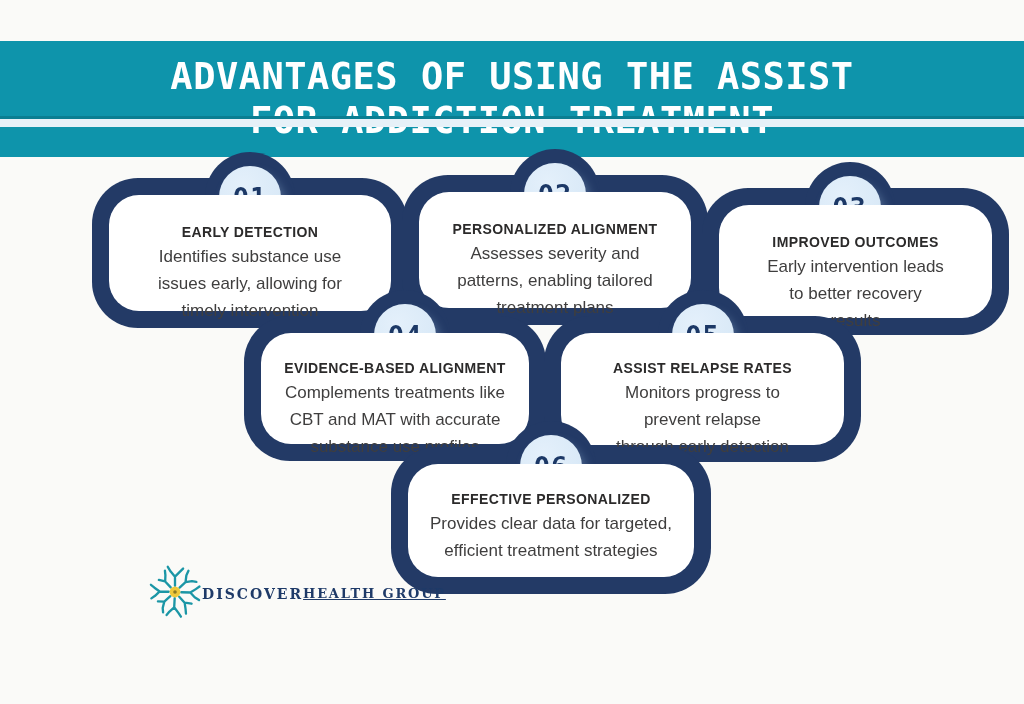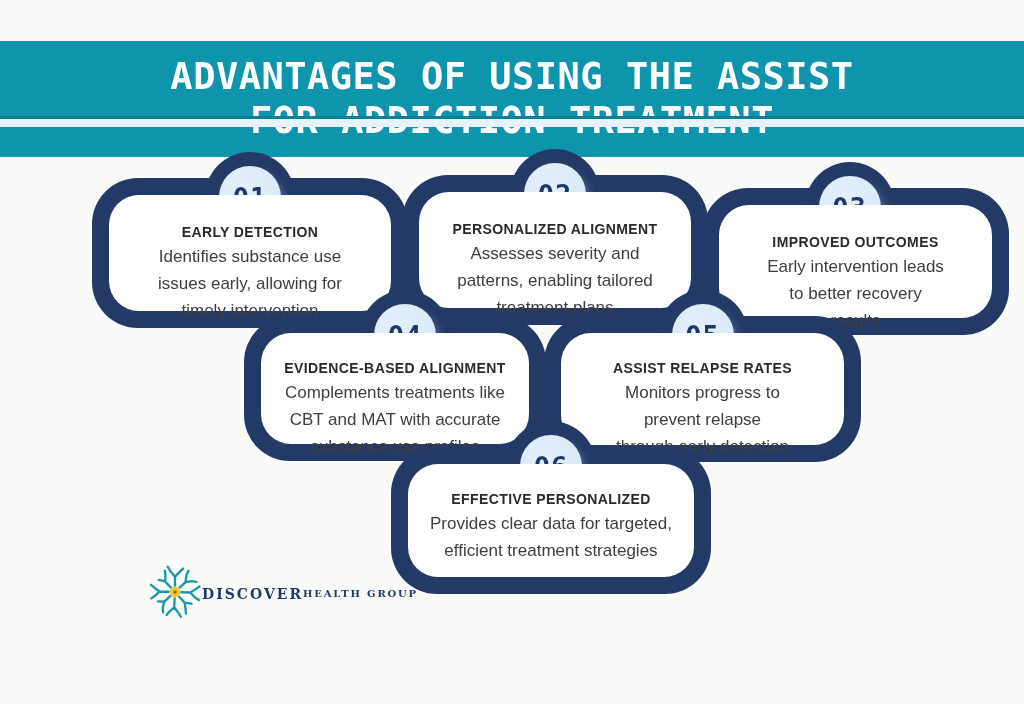--- a/index.html
+++ b/index.html
@@ -45,22 +45,22 @@
   .c4 .badge{left:calc(50% + 10px);}
   .c3 .badge{left:calc(50% - 6px);}
   .c4 .inner,.c5 .inner,.c6 .inner{padding-top:26px;}
 
   
   .logo{position:absolute;left:148px;top:564px;width:112px;display:flex;flex-direction:row;
         align-items:center;text-align:center;}
   .logo svg{display:block;}
   .logo .name{font-family:"DejaVu Serif",serif;font-weight:bold;font-size:14px;letter-spacing:2px;
         color:var(--logo-navy);margin-top:3px;white-space:nowrap;}
-  .logo .sub{font-family:"DejaVu Serif",serif;font-weight:bold;font-size:10px;letter-spacing:1.8px;
-        color:var(--logo-navy);margin-top:2px;white-space:nowrap;}
+  .logo .sub{font-family:"DejaVu Serif",serif;font-weight:bold;font-size:13px;letter-spacing:1.8px;
+        color:var(--logo-navy);margin-top:2px;white-space:nowrap;text-decoration:underline;}
 </style>
 </head>
 <body>
 
 <div class="stage">
 
   <div class="header">
     <div class="header-title">ADVANTAGES OF USING THE ASSIST
 FOR ADDICTION TREATMENT</div>
   </div>

